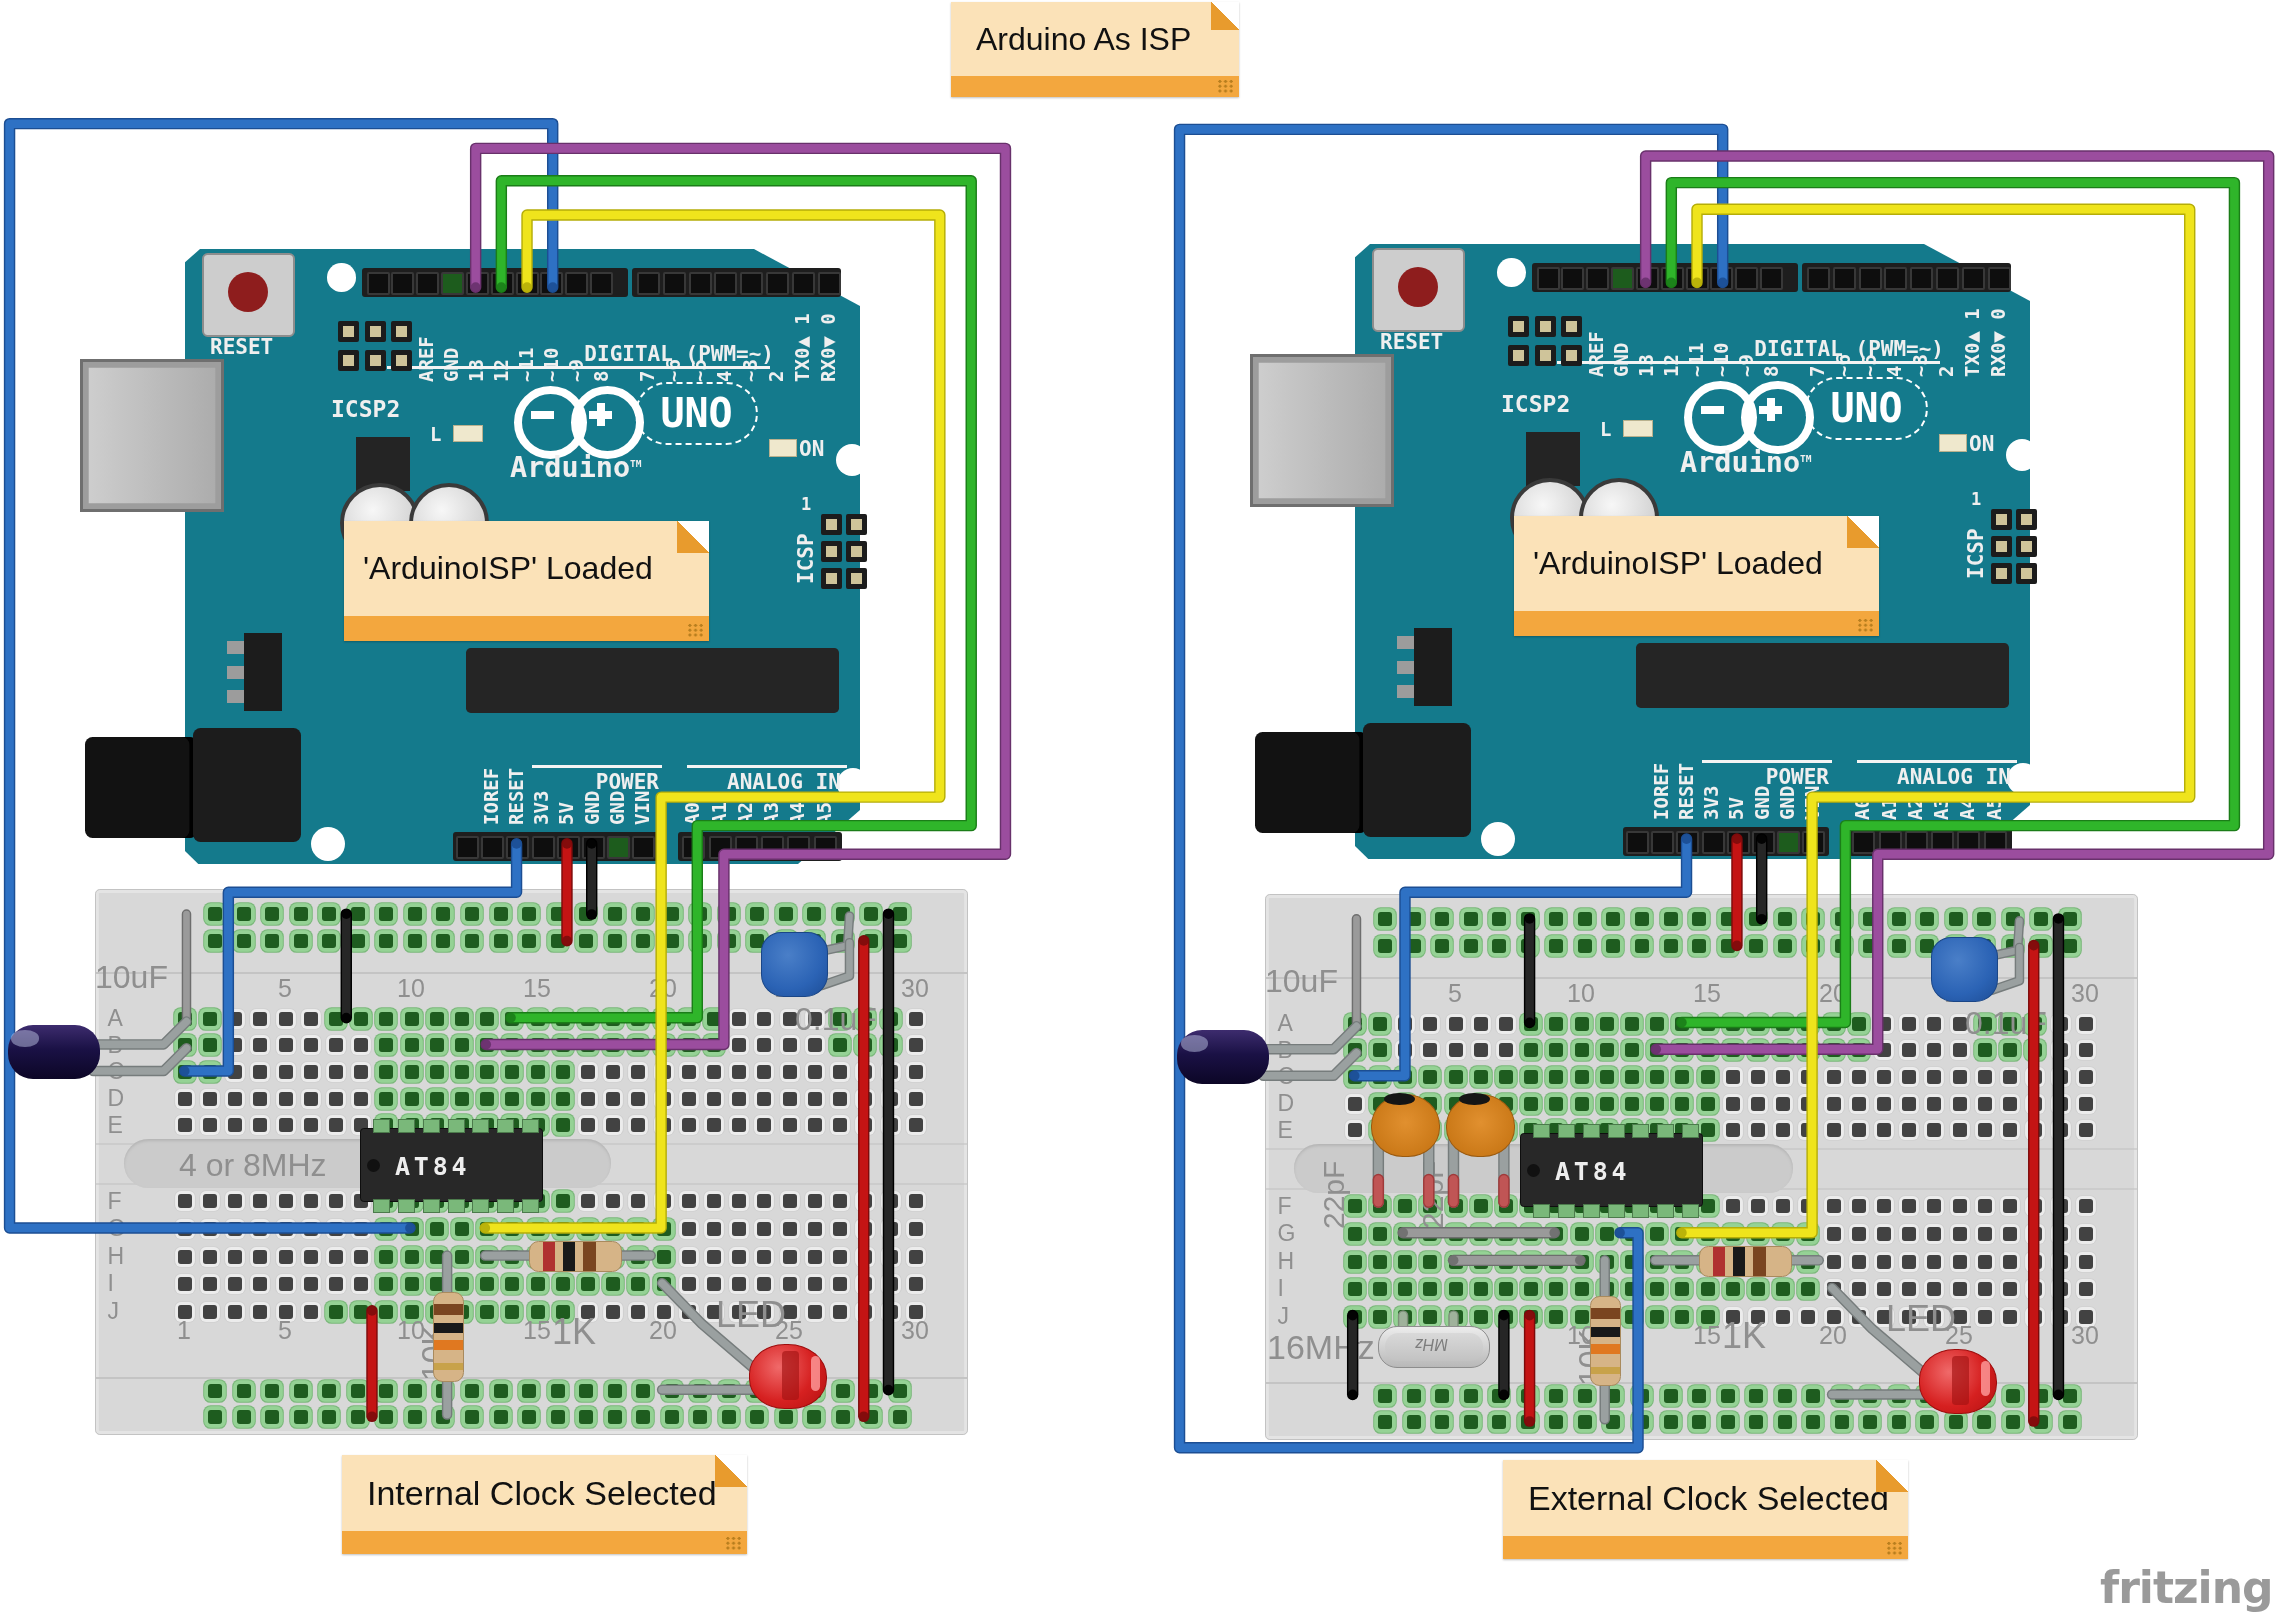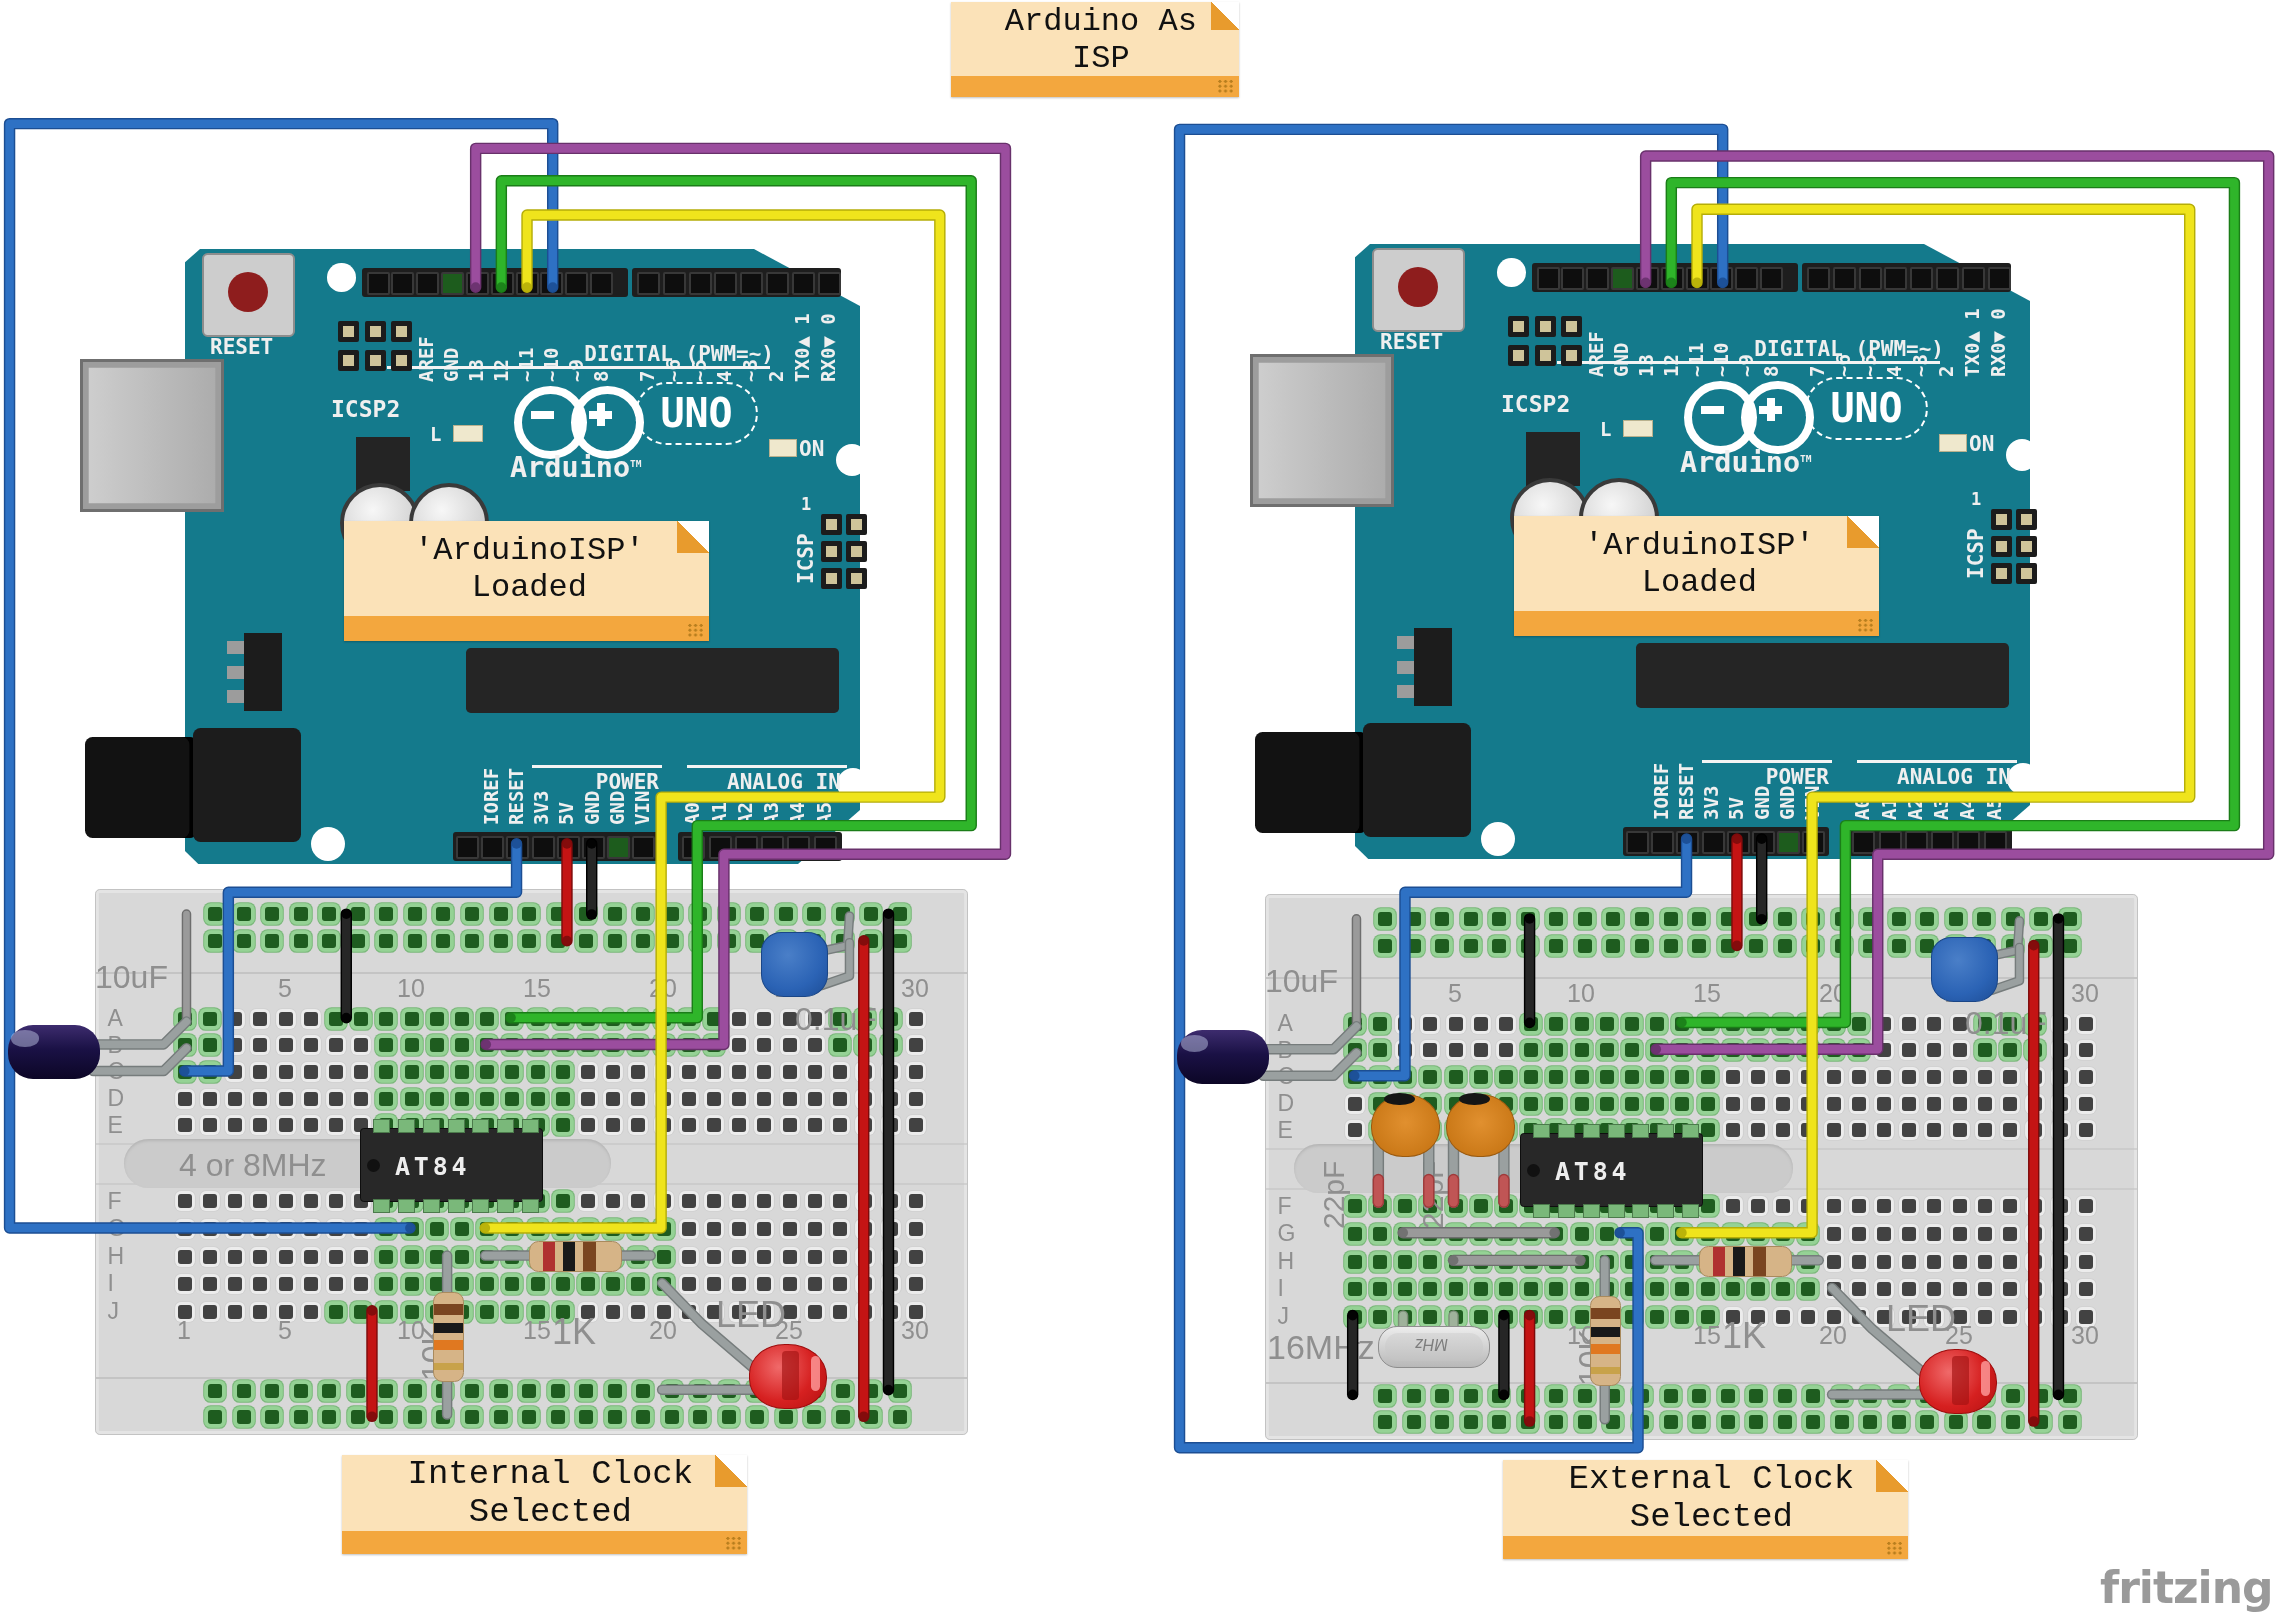--- a/index.html
+++ b/index.html
@@ -46,21 +46,21 @@
   .led .dk{position:absolute;left:42%;top:10%;width:22%;height:78%;background:#a31212;opacity:.65;border-radius:3.8px;}
   .led .gl{position:absolute;right:8%;top:18%;width:12%;height:55%;background:#ff9d9d;opacity:.8;border-radius:7.6px;}
   
   .note{position:absolute;background:#fbe2b8;box-shadow:0 1px 1.9px rgba(0,0,0,.25);}
   .note .fold{position:absolute;top:0;right:0;width:32px;height:32px;
       background:linear-gradient(225deg,#fff 0 49%,#e89b2d 50% 100%);}
   .note .bar{position:absolute;left:0;right:0;bottom:0;height:23px;background:#f3a73e;}
   .note .grip{position:absolute;right:5.7px;bottom:3.8px;width:16px;height:14.3px;
       background-image:radial-gradient(#b87e1e 1.5px,transparent 1.8px);background-size:5.7px 4.8px;}
   .note .ntext{position:absolute;left:25px;right:13.3px;top:0;bottom:21px;display:flex;align-items:center;
-      color:#111;font-family:Liberation Mono, monospace;text-align:center;}
+      color:#111;font-family:Liberation Sans, sans-serif;}
   .fritzing{position:absolute;color:#9a9a9a;font-weight:bold;font-size:44px;
       font-family:"DejaVu Sans",sans-serif;letter-spacing:-1px;}
 </style>
 </head>
 <body>
 
 <div class="stage">
   <div id="gen">
       <div class="abs" style="left: 185px; top: 249px; width: 675px; height: 615px; z-index: 10;">
         <div class="abs ard-pcb" style="left: 0px; top: 0px;"></div>

